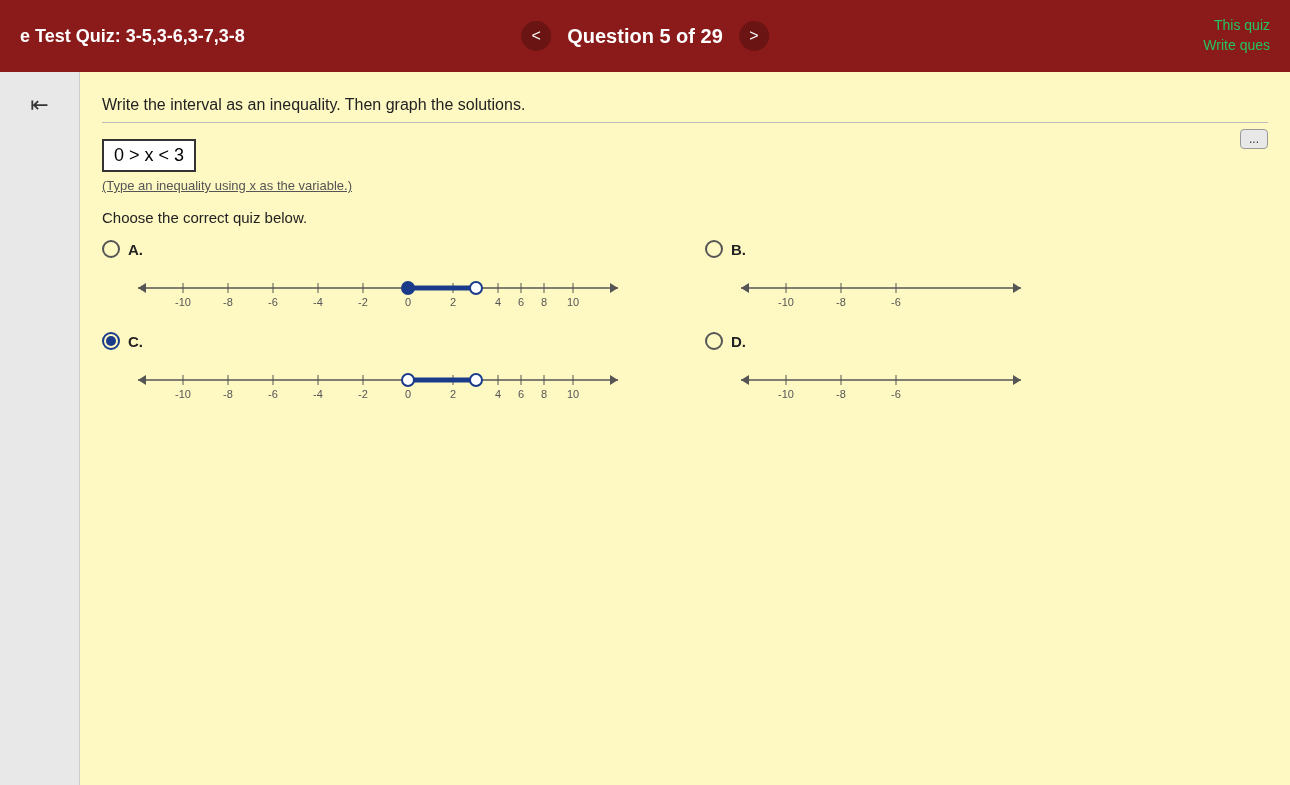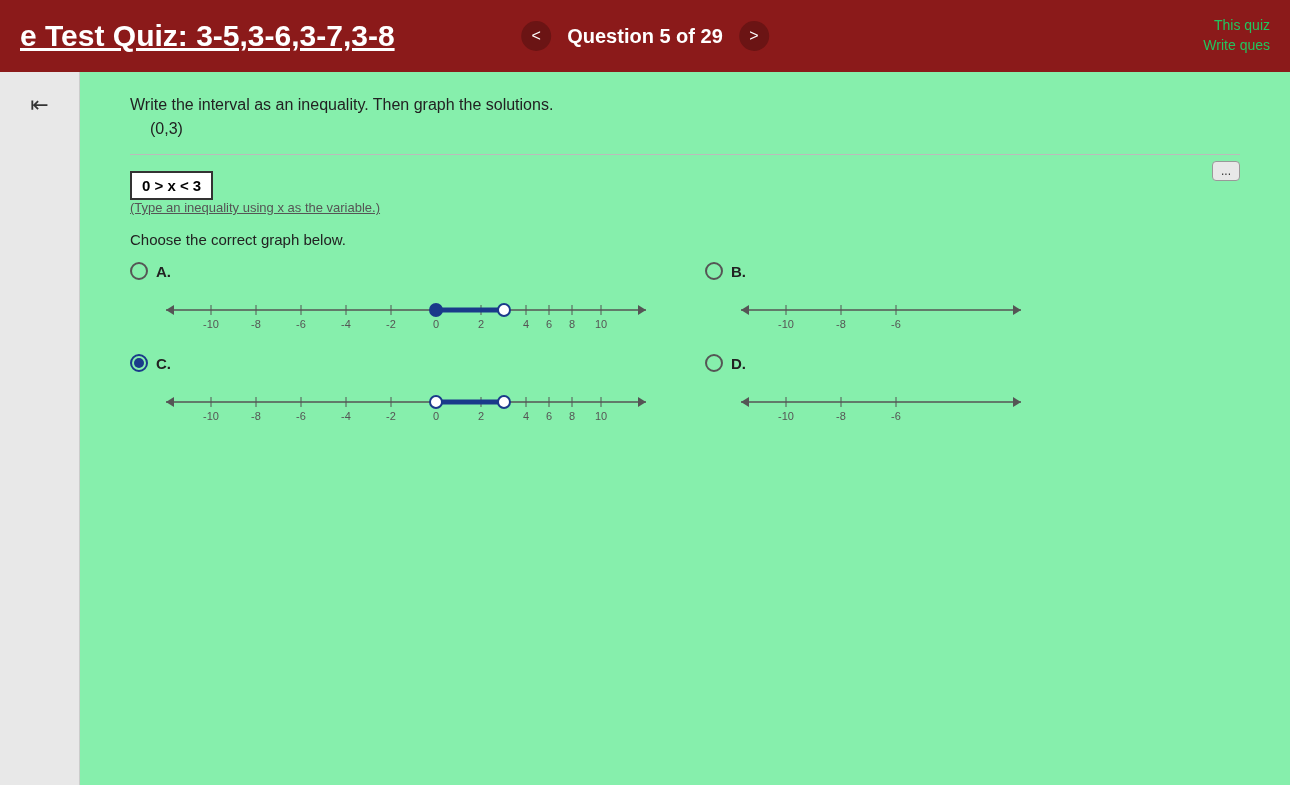--- a/index.html
+++ b/index.html
@@ -8,24 +8,23 @@
     .header {
       background: #8b1a1a;
       height: 72px;
       display: flex;
       align-items: center;
       padding: 0 20px;
       color: white;
       position: relative;
     }
     .header-title {
-      font-size: 30px;
+      font-size: 18px;
       font-weight: bold;
       color: white;
-      text-decoration: underline;
     }
     .header-nav {
       position: absolute;
       left: 50%;
       transform: translateX(-50%);
       display: flex;
       align-items: center;
       gap: 16px;
     }
     .nav-btn {
@@ -73,23 +72,23 @@
     .back-btn {
       font-size: 22px;
       cursor: pointer;
       color: #333;
       background: none;
       border: none;
     }
 
     .content-area {
       flex: 1;
-      padding: 24px 50px;
+      padding: 24px 22px;
       overflow-y: auto;
-      background: #86efac;
+      background: #fef9c3;
     }
 
     .question-text {
       font-size: 16px;
       color: #222;
       margin-bottom: 6px;
     }
     .question-interval {
       font-size: 16px;
       color: #222;
@@ -119,23 +118,24 @@
     .sub-label {
       font-size: 15px;
       color: #222;
       margin-bottom: 10px;
     }
 
     .answer-box {
       display: inline-block;
       border: 2px solid #333;
       padding: 4px 10px;
-      font-size: 15px;
+      font-size: 18px;
       background: white;
-      font-weight: bold;
+      margin-bottom: 6px;
+      font-weight: normal;
     }
 
     .type-hint {
       font-size: 13px;
       color: #555;
       margin-bottom: 16px;
       text-decoration: underline;
     }
 
     .choose-label {
@@ -221,35 +221,34 @@
 
 <div class="main-content">
 
   <div class="sidebar">
     <button class="back-btn">⇤</button>
   </div>
 
   <div class="content-area">
 
     <p class="question-text">Write the interval as an inequality. Then graph the solutions.</p>
-    <p class="question-interval">(0,3)</p>
 
     <hr class="divider">
 
     
     <div style="position:relative;">
       <button class="expand-btn" style="position:absolute; right:0; top:-10px;">...</button>
     </div>
 
 
     <div class="answer-box">0 &gt; x &lt; 3</div>
     <br>
     <p class="type-hint">(Type an inequality using x as the variable.)</p>
 
-    <p class="choose-label">Choose the correct graph below.</p>
+    <p class="choose-label">Choose the correct quiz below.</p>
 
     
     <div class="graphs-grid">
 
       <div class="graph-option">
         <div class="option-header">
           <div class="radio-outer">
             
           </div>
           <span class="option-label">A.</span>

